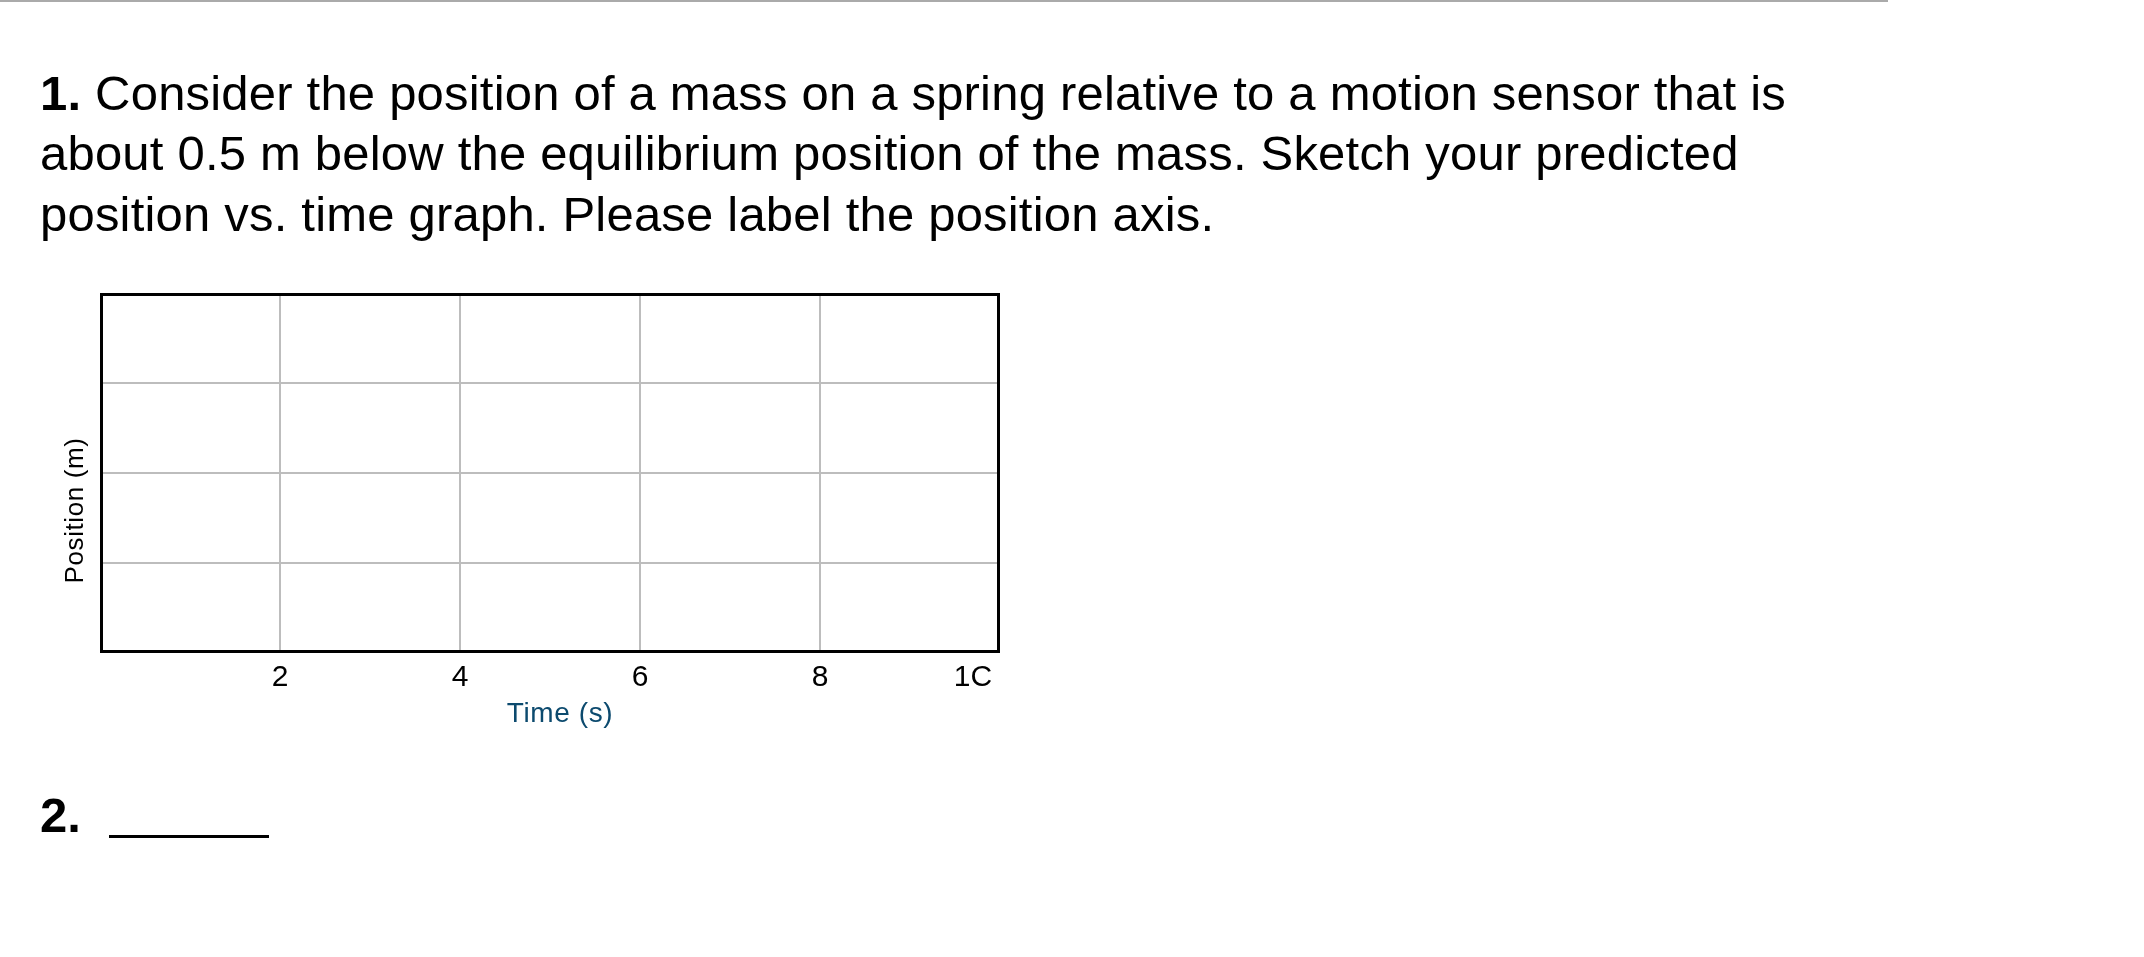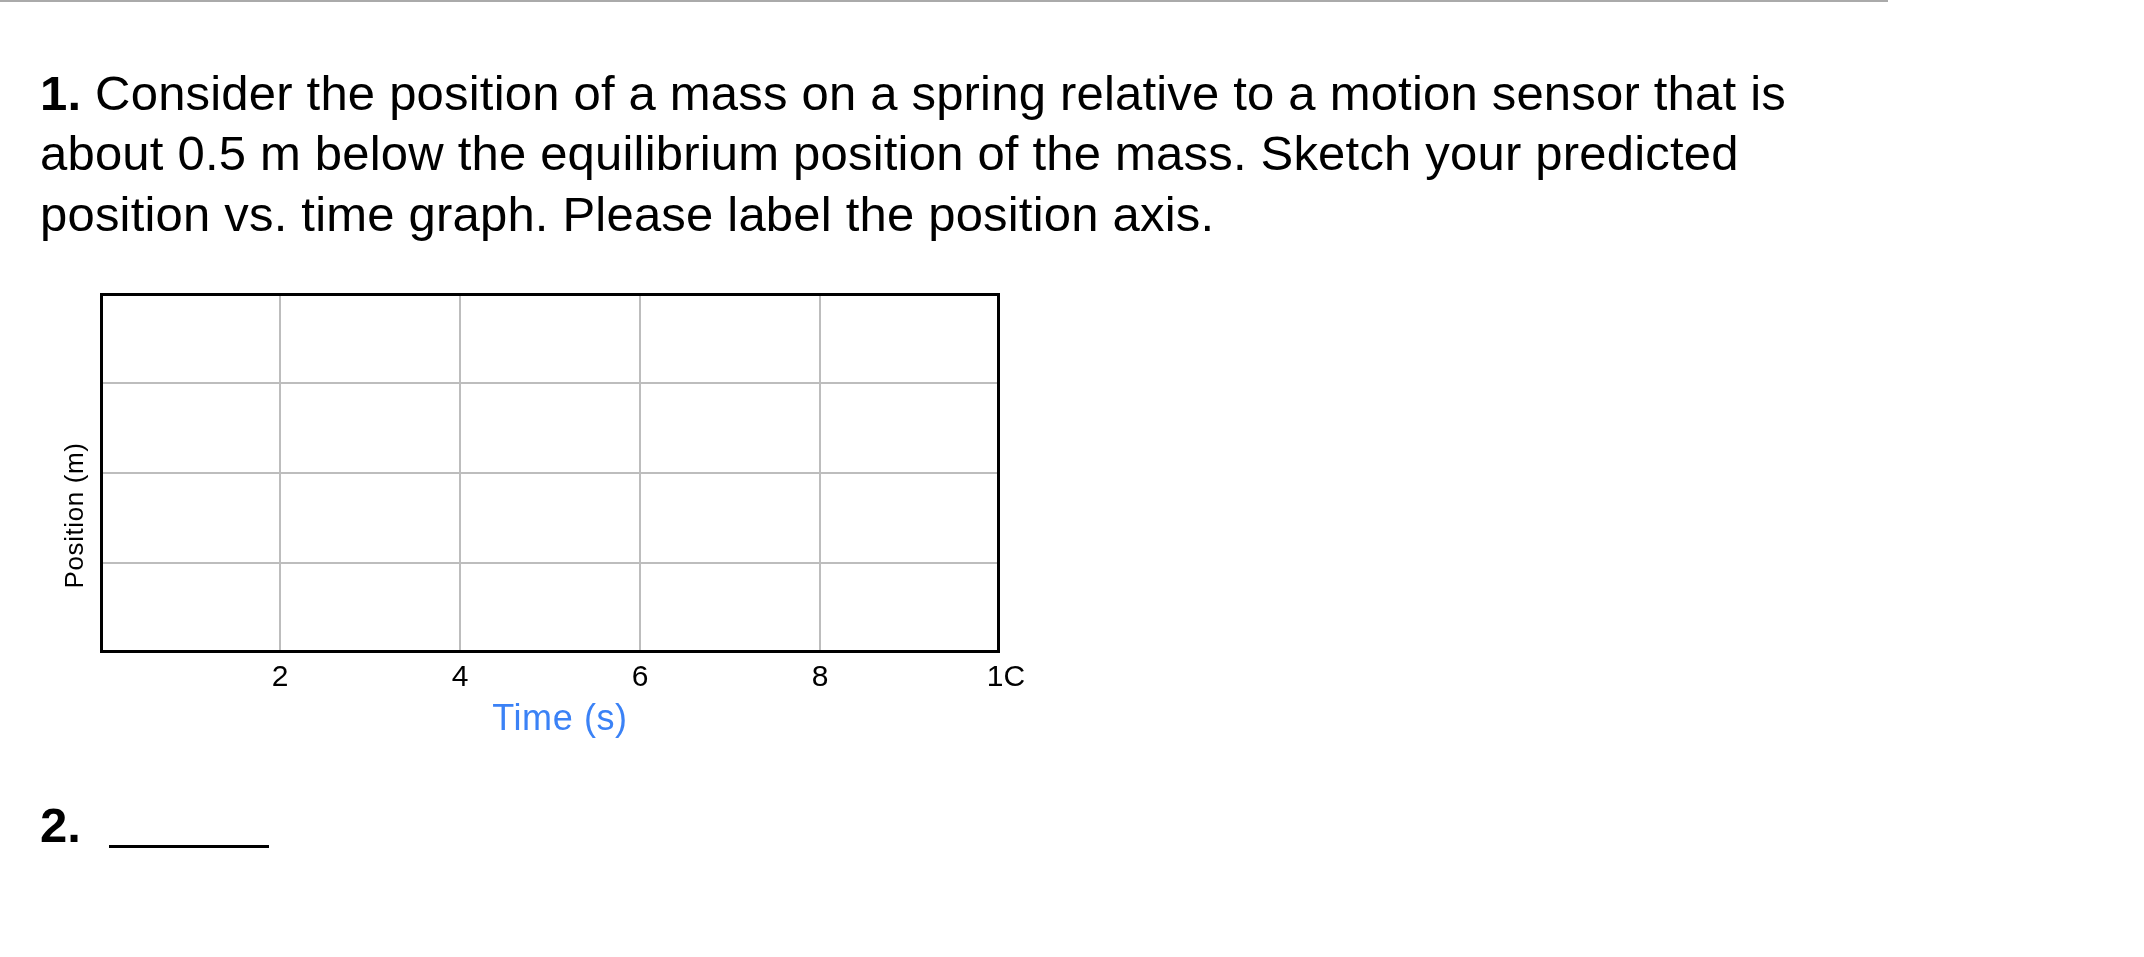--- a/index.html
+++ b/index.html
@@ -63,22 +63,22 @@
   }
   .x-tick {
     position: absolute;
     top: 6px;
     font-size: 30px;
     color: #000;
     transform: translateX(-50%);
   }
   .xlabel {
     text-align: center;
-    font-size: 36px;
-    color: #3b82f6;
+    font-size: 28px;
+    color: #0c4a6e;
     letter-spacing: 0.6px;
     margin-top: -2px;
     padding-left: 20px;
   }
   .q2 {
     font-family: Arial, Helvetica, sans-serif;
     font-size: 49px;
     line-height: 1.25;
     color: #000;
     margin-top: 56px;
@@ -131,21 +131,21 @@
           <line x1="540" y1="3" x2="540" y2="357"></line>
           <line x1="720" y1="3" x2="720" y2="357"></line>
         </g>
       </svg>
 
       <div class="x-ticks">
         <div class="x-tick" style="left:180px">2</div>
         <div class="x-tick" style="left:360px">4</div>
         <div class="x-tick" style="left:540px">6</div>
         <div class="x-tick" style="left:720px">8</div>
-        <div class="x-tick" style="left:906px">1C</div>
+        <div class="x-tick" style="left:873px">1C</div>
       </div>
       <div class="xlabel">Time (s)</div>
     </div>
   </div>
 
   <div class="q2">
     <span class="qnum">2.</span>
     <span class="blank-line"></span>
   </div>
 

